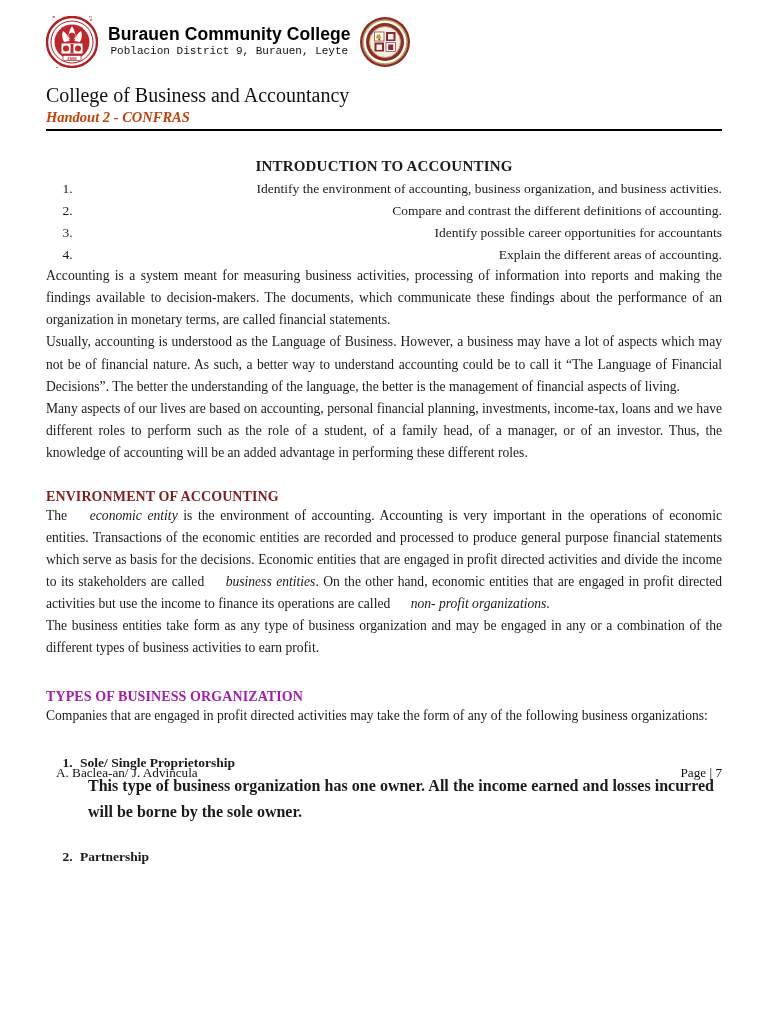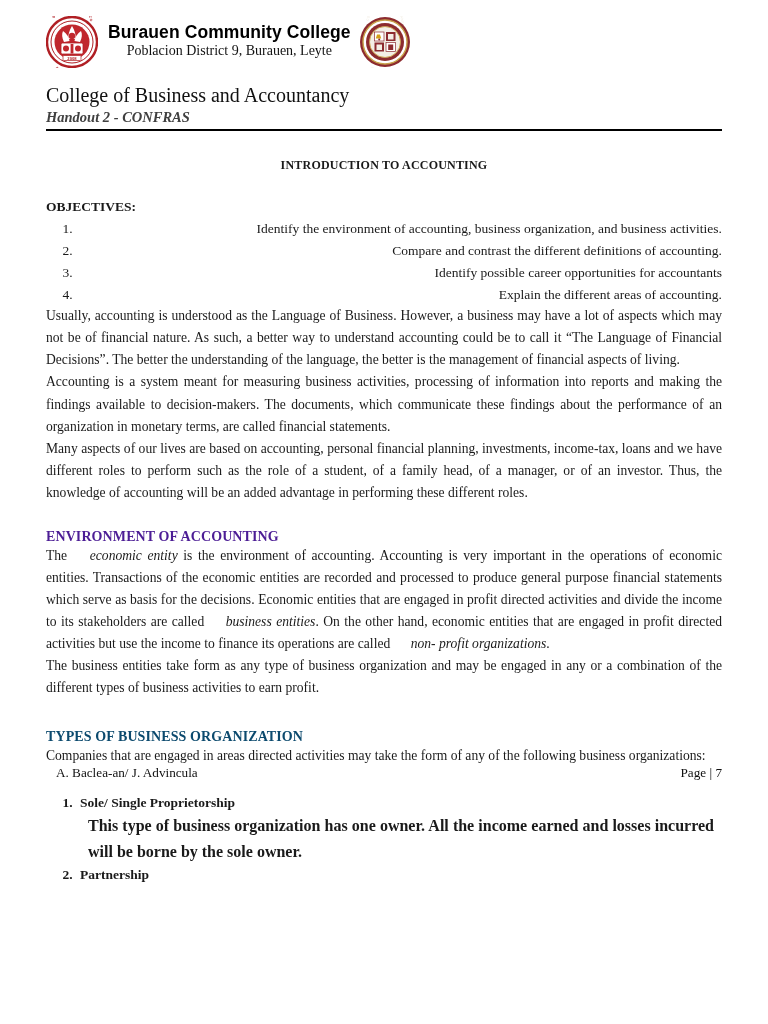--- a/index.html
+++ b/index.html
@@ -46,54 +46,54 @@
   .school-title {
     font-family: "Liberation Sans", "DejaVu Sans", sans-serif;
     font-weight: bold;
     font-size: 17.5px;
     letter-spacing: 0.1px;
     line-height: 1.1;
     color: #000;
     white-space: nowrap;
   }
   .school-address {
-    font-family: Liberation Serif, serif;
-    font-size: 14px;
+    font-family: Liberation Mono, monospace;
+    font-size: 11px;
     line-height: 1.35;
     color: #111;
     white-space: nowrap;
   }
   .seal-right { margin-left: 8px; }
 
   
   .college-line {
     font-size: 20px;
     line-height: 1.2;
     margin-top: 13px;
     color: #111;
   }
   .handout-line {
     font-size: 14.5px;
     font-weight: bold;
     font-style: italic;
     margin-top: 2px;
-    color: #404040;
+    color: #c2410c;
   }
   .rule {
     border: 0;
     border-top: 2px solid #000;
     margin: 3px 0 0 0;
     width: 676px;
   }
 
   
   .doc-title {
     text-align: center;
     font-weight: bold;
-    font-size: 12px;
+    font-size: 15px;
     margin-top: 27px;
     letter-spacing: 0.2px;
   }
 
   
   .objectives-label {
     font-weight: bold;
     font-size: 13.5px;
     margin-top: 26px;
   }
@@ -134,21 +134,21 @@
   ol.orgs {
     margin: 0;
     padding-left: 30px;
     font-size: 13.5px;
     font-weight: bold;
   }
   ol.orgs > li {
     line-height: 1.6;
     padding-left: 4px;
   }
-  ol.orgs > li.spaced { }
+  ol.orgs > li.spaced { margin-top: 22px; }
   .org-desc {
     font-size: 16px;
     line-height: 1.6;
     text-align: justify;
     margin: 0 0 0 8px;
     padding-right: 8px;
   }
   .orgs-wrap { margin-top: 25px; }
 
   
@@ -228,40 +228,39 @@
       </svg>
     </div>
   </div>
 
   <div class="college-line">College of Business and Accountancy</div>
   <div class="handout-line">Handout 2 - CONFRAS</div>
   <hr class="rule">
 
   <div class="doc-title">INTRODUCTION TO ACCOUNTING</div>
 
-  <div class="objectives-label">OBJECTIVES:</div>
   <ol class="objectives">
     <li>Identify the environment of accounting, business organization, and business activities.</li>
     <li>Compare and contrast the different definitions of accounting.</li>
     <li>Identify possible career opportunities for accountants</li>
     <li>Explain the different areas of accounting.</li>
   </ol>
 
+  <p class="body gap-lg">Accounting is a system meant for measuring business activities, processing of information into reports and making the findings available to decision-makers. The documents, which communicate these findings about the performance of an organization in monetary terms, are called financial statements.</p>
   <p class="body gap-md">Usually, accounting is understood as the Language of Business. However, a business may have a lot of aspects which may not be of financial nature. As such, a better way to understand accounting could be to call it “The Language of Financial Decisions”. The better the understanding of the language, the better is the management of financial aspects of living.</p>
-  <p class="body gap-lg">Accounting is a system meant for measuring business activities, processing of information into reports and making the findings available to decision-makers. The documents, which communicate these findings about the performance of an organization in monetary terms, are called financial statements.</p>
   <p class="body gap-md">Many aspects of our lives are based on accounting, personal financial planning, investments, income-tax, loans and we have different roles to perform such as the role of a student, of a family head, of a manager, or of an investor. Thus, the knowledge of accounting will be an added advantage in performing these different roles.</p>
 
-  <div class="section-heading heading-env" style="color: #4c1d95;">ENVIRONMENT OF ACCOUNTING</div>
+  <div class="section-heading heading-env" style="color: #7f1d1d;">ENVIRONMENT OF ACCOUNTING</div>
 
   <p class="body gap-sm"><span>The </span><em class="it">economic entity</em><span> is the environment of accounting.  Accounting is very important in the operations of economic entities. Transactions of the economic entities are recorded and processed to produce general purpose financial statements which serve as basis for the decisions.  Economic entities that are engaged in profit directed activities and divide the income to its stakeholders are called </span><em class="it">business entities</em><span>.  On the other hand, economic entities that are engaged in profit directed activities but use the income to finance its operations are called </span><em class="it">non- profit organizations</em><span>.</span></p>
 
   <p class="body gap-lg">The business entities take form as any type of business organization and may be engaged in any or a combination of the different types of business activities to earn profit.</p>
 
-  <div class="section-heading heading-types" style="color: #0c4a6e;">TYPES OF BUSINESS ORGANIZATION</div>
-  <p class="body gap-sm">Companies that are engaged in areas directed activities may take the form of any of the following business organizations:</p>
+  <div class="section-heading heading-types" style="color: #a21caf;">TYPES OF BUSINESS ORGANIZATION</div>
+  <p class="body gap-sm">Companies that are engaged in profit directed activities may take the form of any of the following business organizations:</p>
 
   <div class="orgs-wrap">
     <ol class="orgs">
       <li>
         <span>Sole/ Single Proprietorship</span>
         <p class="org-desc">This type of business organization has one owner.  All the income earned and losses incurred will be borne by the sole owner.</p>
       </li>
       <li class="spaced">
         <span>Partnership</span>
       </li>

